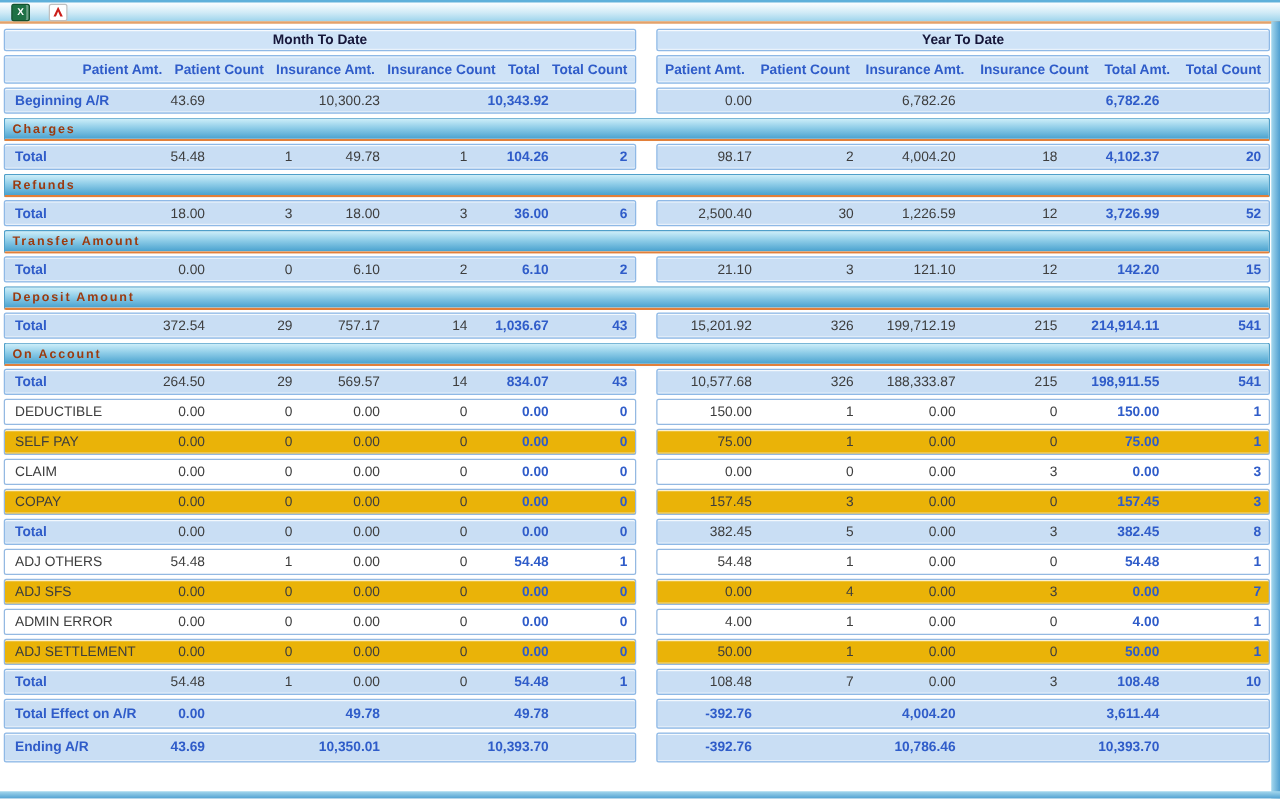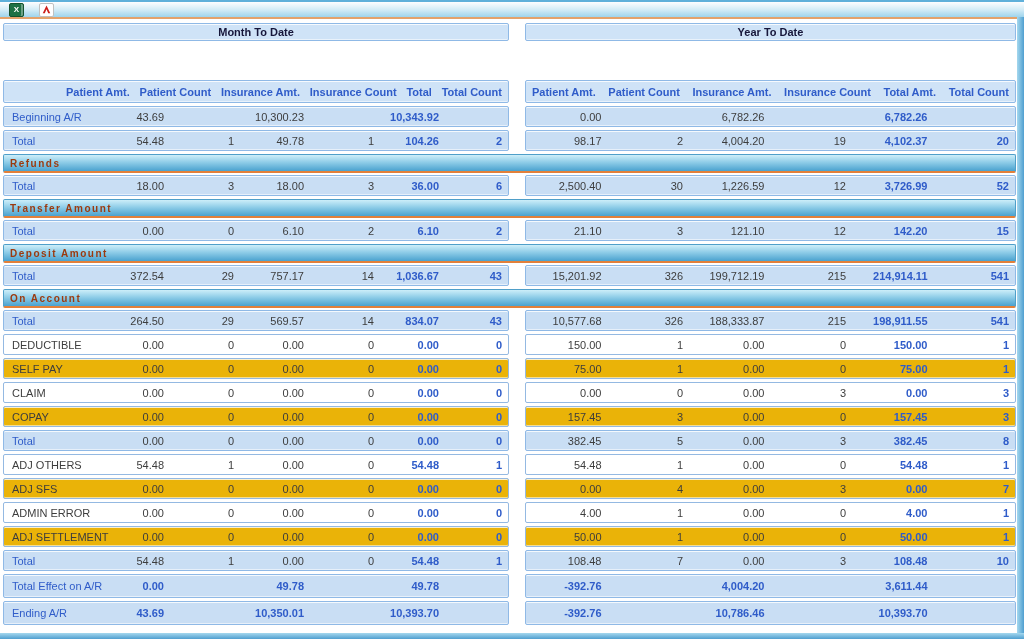--- a/index.html
+++ b/index.html
@@ -20,33 +20,33 @@
   .row{display:flex;gap:16px;margin:0 1px 3px 3px;}
   .row.sec{margin-bottom:2px;}
   .box{border:1px solid #8fb9e6;border-radius:2px;box-sizing:border-box;
        box-shadow:inset 0 1px 0 rgba(255,255,255,.8),inset 0 -1px 0 rgba(255,255,255,.55);}
   .half-l{width:506px;display:flex;align-items:center;}
   .half-r{flex:1;display:flex;align-items:center;}
   .bgblue{background:#c9def4;}
   .bgwhite{background:#fff;border-color:#94b9e2;}
   .bggray{background:#eab308;border-color:#94b9e2;}
   .group-hdr{height:18px;justify-content:center;font-weight:bold;font-size:11px;color:#16163a;background:#cfe3f7;}
-  .colhdr{height:23px;background:#cfe3f7;margin-top:36px;}
+  .colhdr{height:23px;background:#cfe3f7;}
   .hdrspacer{width:56px;}
   .hdrwrap{flex:1;display:flex;justify-content:space-between;padding:0 6px;white-space:nowrap;}
   .hdrwrap span{font-size:11px;font-weight:bold;color:#2f5cc9;}
   .section-box{flex:1;height:16px;background:linear-gradient(180deg,#cdeef9 0%,#8fcde8 45%,#4aa2cf 100%);
                border:1px solid #4f9fc9;border-bottom:2px solid #e2803a;border-radius:2px;
                display:flex;align-items:center;padding-left:6px;
                font-size:10px;font-weight:bold;letter-spacing:1.5px;color:#9b3a0f;}
   .h21{height:21px;}
   .h23{height:24px;}
   .cell{font-size:11px;white-space:nowrap;box-sizing:border-box;}
   .label{width:104px;padding-left:8px;}
-  .lblue{color:#2f5cc9;font-weight:normal;}
+  .lblue{color:#2f5cc9;font-weight:bold;}
   .lplain{color:#3d3d3d;}
   .v{text-align:right;padding-right:6px;}
   .c0{width:62px}.c1{width:70px}.c2{width:70px}.c3{width:70px}.c4{width:65px}.c5{flex:1}
   .rv{flex:1;}
   .emph{color:#2f5cc9;font-weight:bold;}
   .plainv{color:#3d3d3d;}
   
   .vstrip{position:absolute;top:17px;right:0;width:7px;height:622px;
           background:linear-gradient(90deg,#a5d8ee,#4f9fd0);}
   .hstrip{position:absolute;left:0;bottom:0;width:1024px;height:6px;
@@ -117,35 +117,38 @@
         </div>
         <div class="box half-r bgblue h21">
           <div class="cell v rv plainv">0.00</div>
           <div class="cell v rv plainv"></div>
           <div class="cell v rv plainv">6,782.26</div>
           <div class="cell v rv plainv"></div>
           <div class="cell v rv emph">6,782.26</div>
           <div class="cell v rv emph"></div>
         </div>
       </div>
+      <div class="row sec">
+        <div class="section-box">Charges</div>
+      </div>
       <div class="row">
         <div class="box half-l bgblue h21">
           <div class="cell label lblue">Total</div>
           <div class="cell v c0 plainv">54.48</div>
           <div class="cell v c1 plainv">1</div>
           <div class="cell v c2 plainv">49.78</div>
           <div class="cell v c3 plainv">1</div>
           <div class="cell v c4 emph">104.26</div>
           <div class="cell v c5 emph">2</div>
         </div>
         <div class="box half-r bgblue h21">
           <div class="cell v rv plainv">98.17</div>
           <div class="cell v rv plainv">2</div>
           <div class="cell v rv plainv">4,004.20</div>
-          <div class="cell v rv plainv">19</div>
+          <div class="cell v rv plainv">18</div>
           <div class="cell v rv emph">4,102.37</div>
           <div class="cell v rv emph">20</div>
         </div>
       </div>
       <div class="row sec">
         <div class="section-box">Refunds</div>
       </div>
       <div class="row">
         <div class="box half-l bgblue h21">
           <div class="cell label lblue">Total</div>

